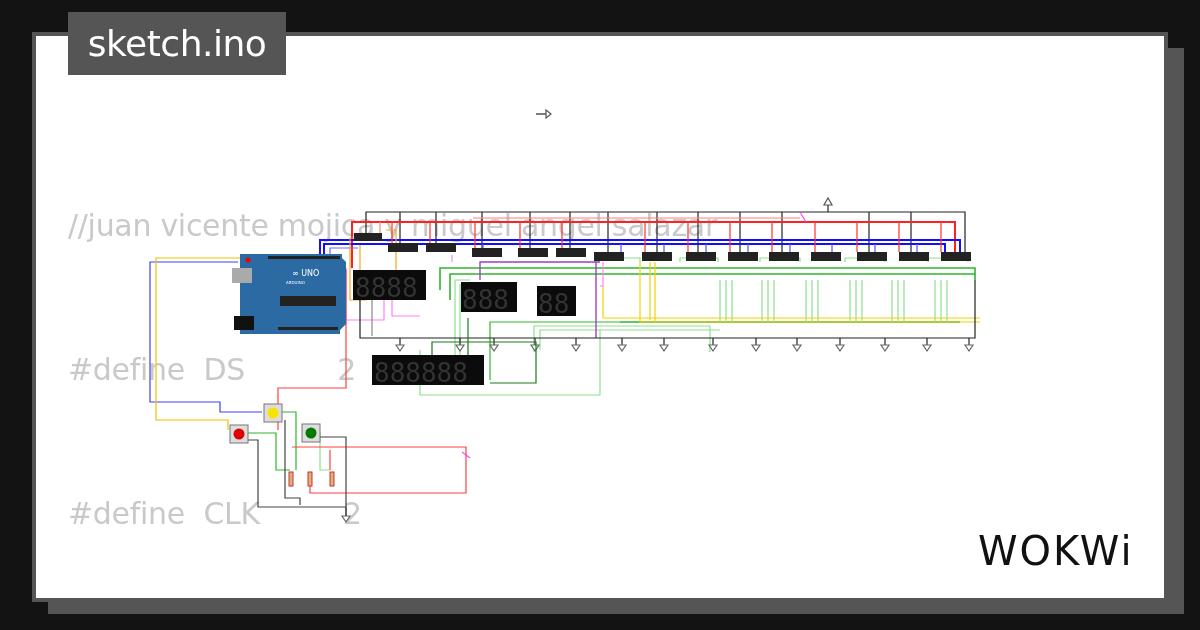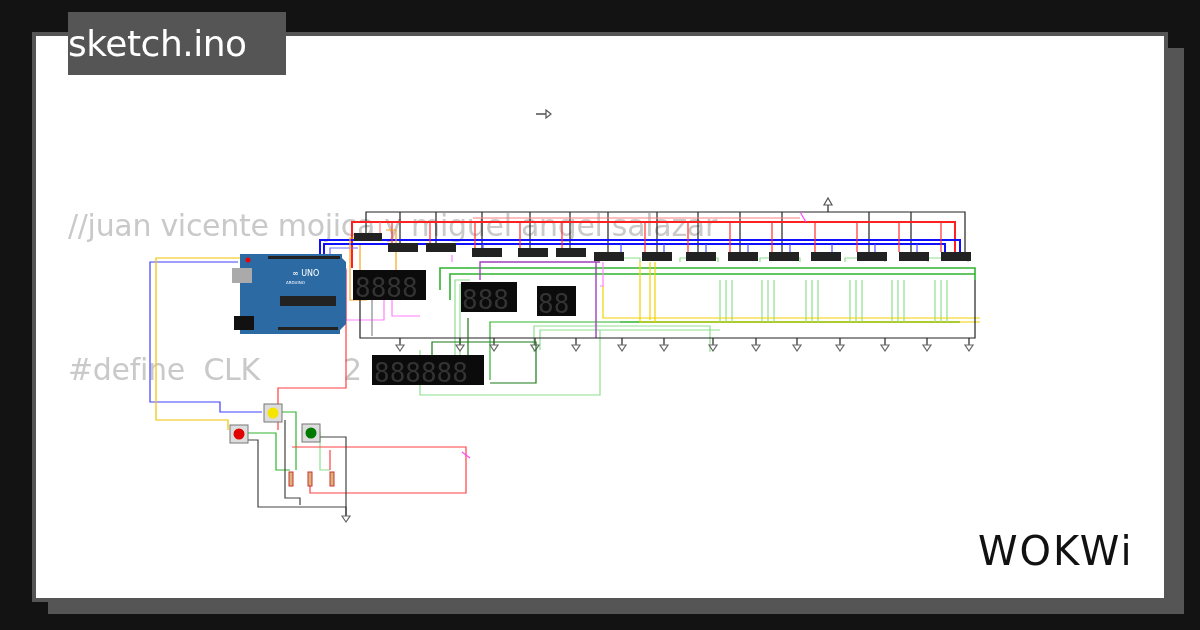--- a/index.html
+++ b/index.html
@@ -1,31 +1,32 @@
 <!DOCTYPE html>
 <html><head>
 <meta charset="utf-8">
 <style>
   html,body{margin:0;padding:0;}
   body{width:1200px;height:630px;background:#131313;position:relative;overflow:hidden;font-family:"DejaVu Sans",sans-serif;}
   .shadow{position:absolute;left:48px;top:48px;width:1136px;height:566px;background:#555555;}
   .card{position:absolute;left:32px;top:32px;width:1128px;height:562px;background:#ffffff;border:4px solid #555555;overflow:hidden;}
   .code{position:absolute;left:32px;top:70px;color:#c9c9c9;font-size:30px;line-height:48px;white-space:pre;font-family:"DejaVu Sans",sans-serif;letter-spacing:-0.3px;}
   .code .ln{height:48px;}
-  .title-tab{position:absolute;left:68px;top:12px;width:218px;height:63px;background:#555555;color:#ffffff;font-size:36px;line-height:63px;text-align:left;font-family:"DejaVu Sans",sans-serif;letter-spacing:-0.5px;}
+  .title-tab{position:absolute;left:68px;top:12px;width:218px;height:63px;background:#555555;color:#ffffff;font-size:36px;line-height:63px;text-align:center;font-family:"DejaVu Sans",sans-serif;letter-spacing:-0.5px;}
   .logo{position:absolute;left:978px;top:528px;font-size:40px;color:#111;font-family:"DejaVu Sans",sans-serif;letter-spacing:2px;font-weight:normal;text-align:right;}
   svg.circuit{position:absolute;left:0;top:0;}
 </style>
 </head>
 <body>
 
 <div class="shadow"></div>
 <div class="card">
   <div class="code">
     <div class="ln">//juan vicente mojica y miguel angel salazar</div>
+    <div class="ln">#define  DS          2</div>
     <div class="ln">#define  CLK         2</div>
     
     
     
     
     
     
     
     
   </div>

